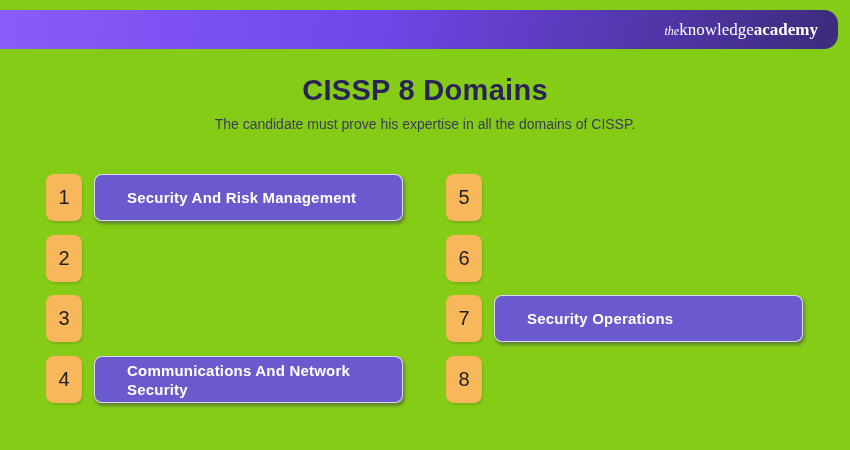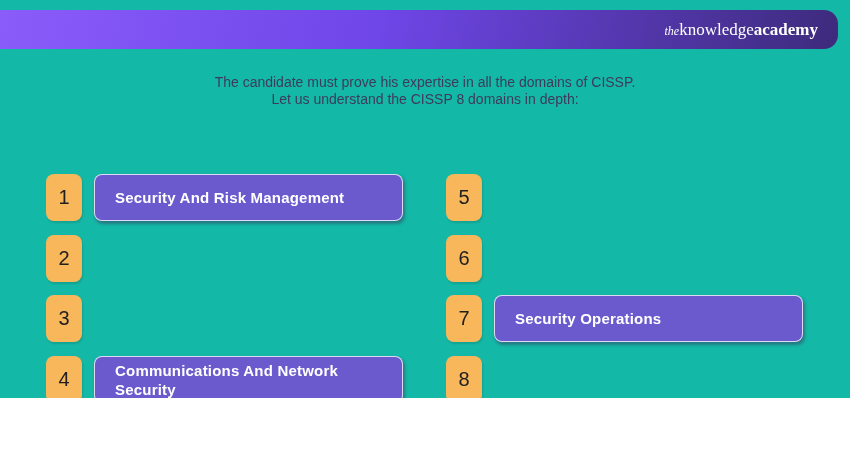--- a/index.html
+++ b/index.html
@@ -1,20 +1,20 @@
 <!DOCTYPE html>
 <html style="--header-gradient-start: #8a5cfa; --header-gradient-mid: #6f46e8; --header-gradient-end: #3d2b7c; --bar-purple: #6b59ce; --badge-orange: #f8b75a; --title-color: #2b2357; --subtitle-color: #3e3a5c;"><head>
 <meta charset="utf-8">
 <style>
   html, body { margin: 0; padding: 0; background: #ffffff; }
   .canvas {
     position: relative;
     width: 850px;
-    height: 398px;
-    background: #14b8a6;
+    height: 450px;
+    background: #84cc16;
     overflow: hidden;
     font-family: "Liberation Sans", sans-serif;
   }
 
   
   .topbar {
     position: absolute;
     left: 0;
     top: 10px;
     width: 838px;
@@ -84,21 +84,21 @@
     margin-left: 12px;
     width: 309px;
     height: 47px;
     box-sizing: border-box;
     border-radius: 8px;
     background: var(--bar-purple);
     border: 1.5px solid rgba(255,255,255,0.78);
     box-shadow: 1.5px 2.5px 3px rgba(55,50,90,0.45);
     display: flex;
     align-items: center;
-    padding-left: 20px;
+    padding-left: 32px;
     padding-right: 8px;
   }
   .bar-label {
     color: #ffffff;
     font-size: 15px;
     font-weight: 600;
     line-height: 19px;
     max-width: 252px;
     letter-spacing: 0.2px;
   }
@@ -108,22 +108,22 @@
 
 <div class="canvas">
 
   <header class="topbar">
     <div class="logo">
       <span class="logo-the">the</span><span class="logo-knowledge">knowledge</span><span class="logo-academy">academy</span>
     </div>
   </header>
 
   <div class="heading">
+    <h1 class="title">CISSP 8 Domains</h1>
     <p class="subtitle">The candidate must prove his expertise in all the domains of CISSP.</p>
-    <p class="subtitle">Let us understand the CISSP 8 domains in depth:</p>
   </div>
 
   <div id="domains">
   <div class="domain-item" style="left: 46px; top: 174px;">
     <div class="badge">1</div>
     <div class="bar">
       <span class="bar-label">Security And Risk Management</span>
     </div>
   </div>
 

